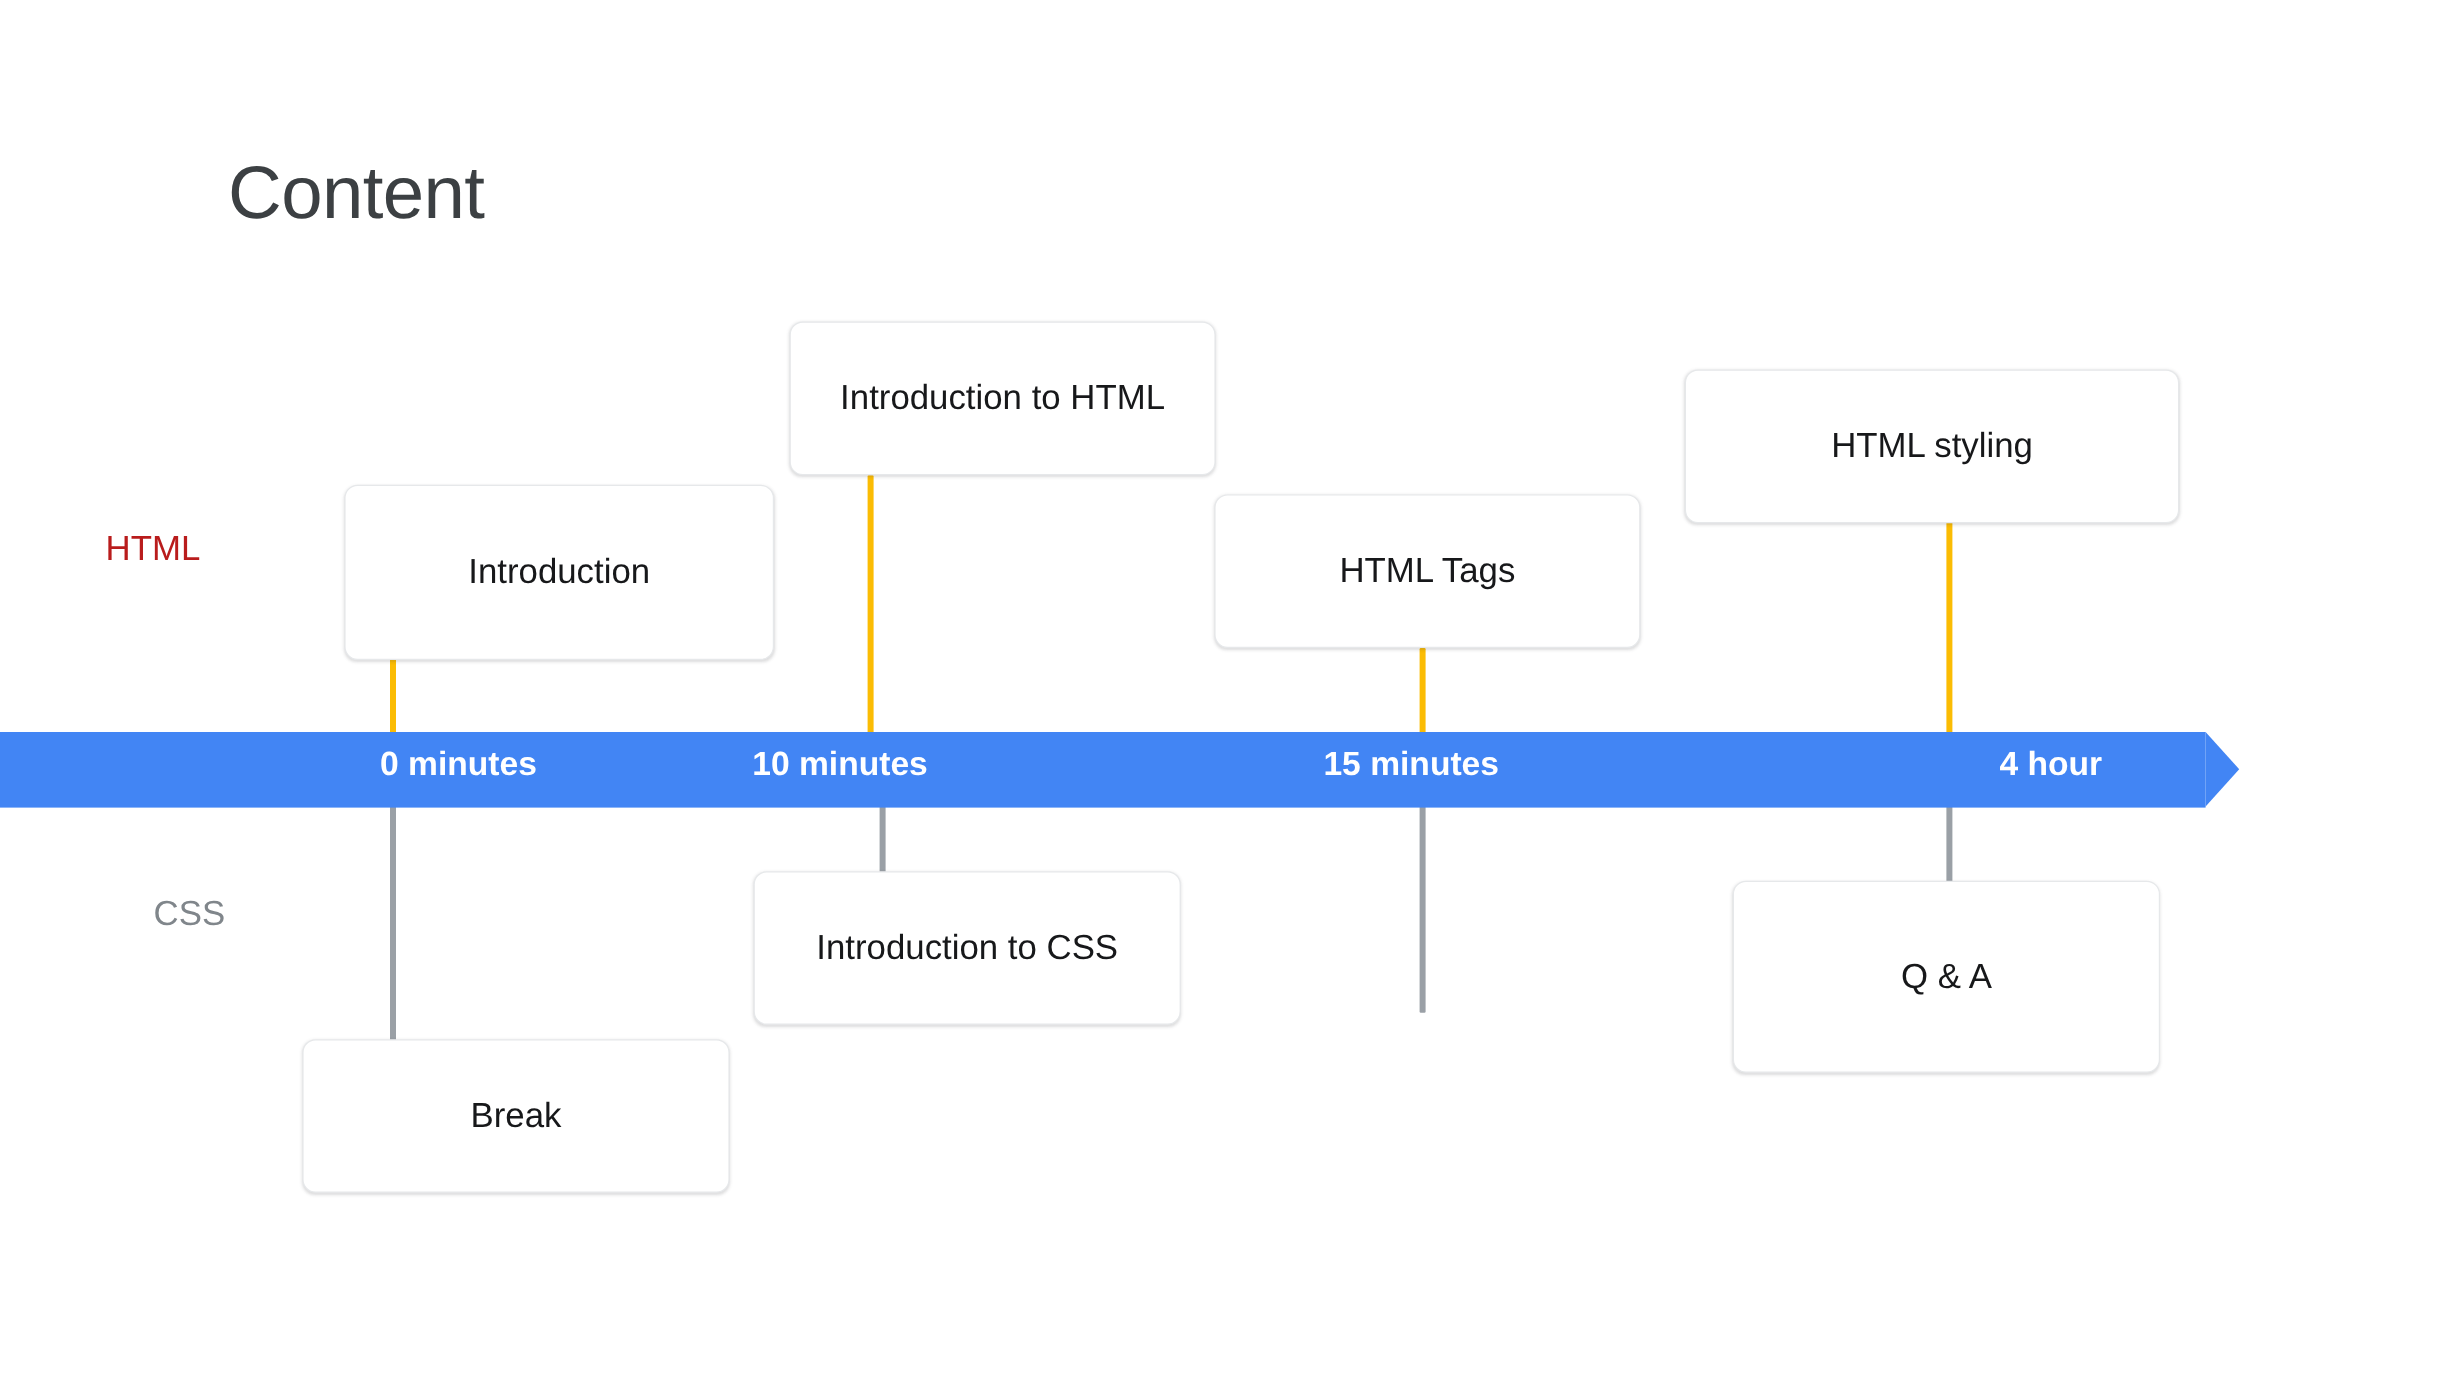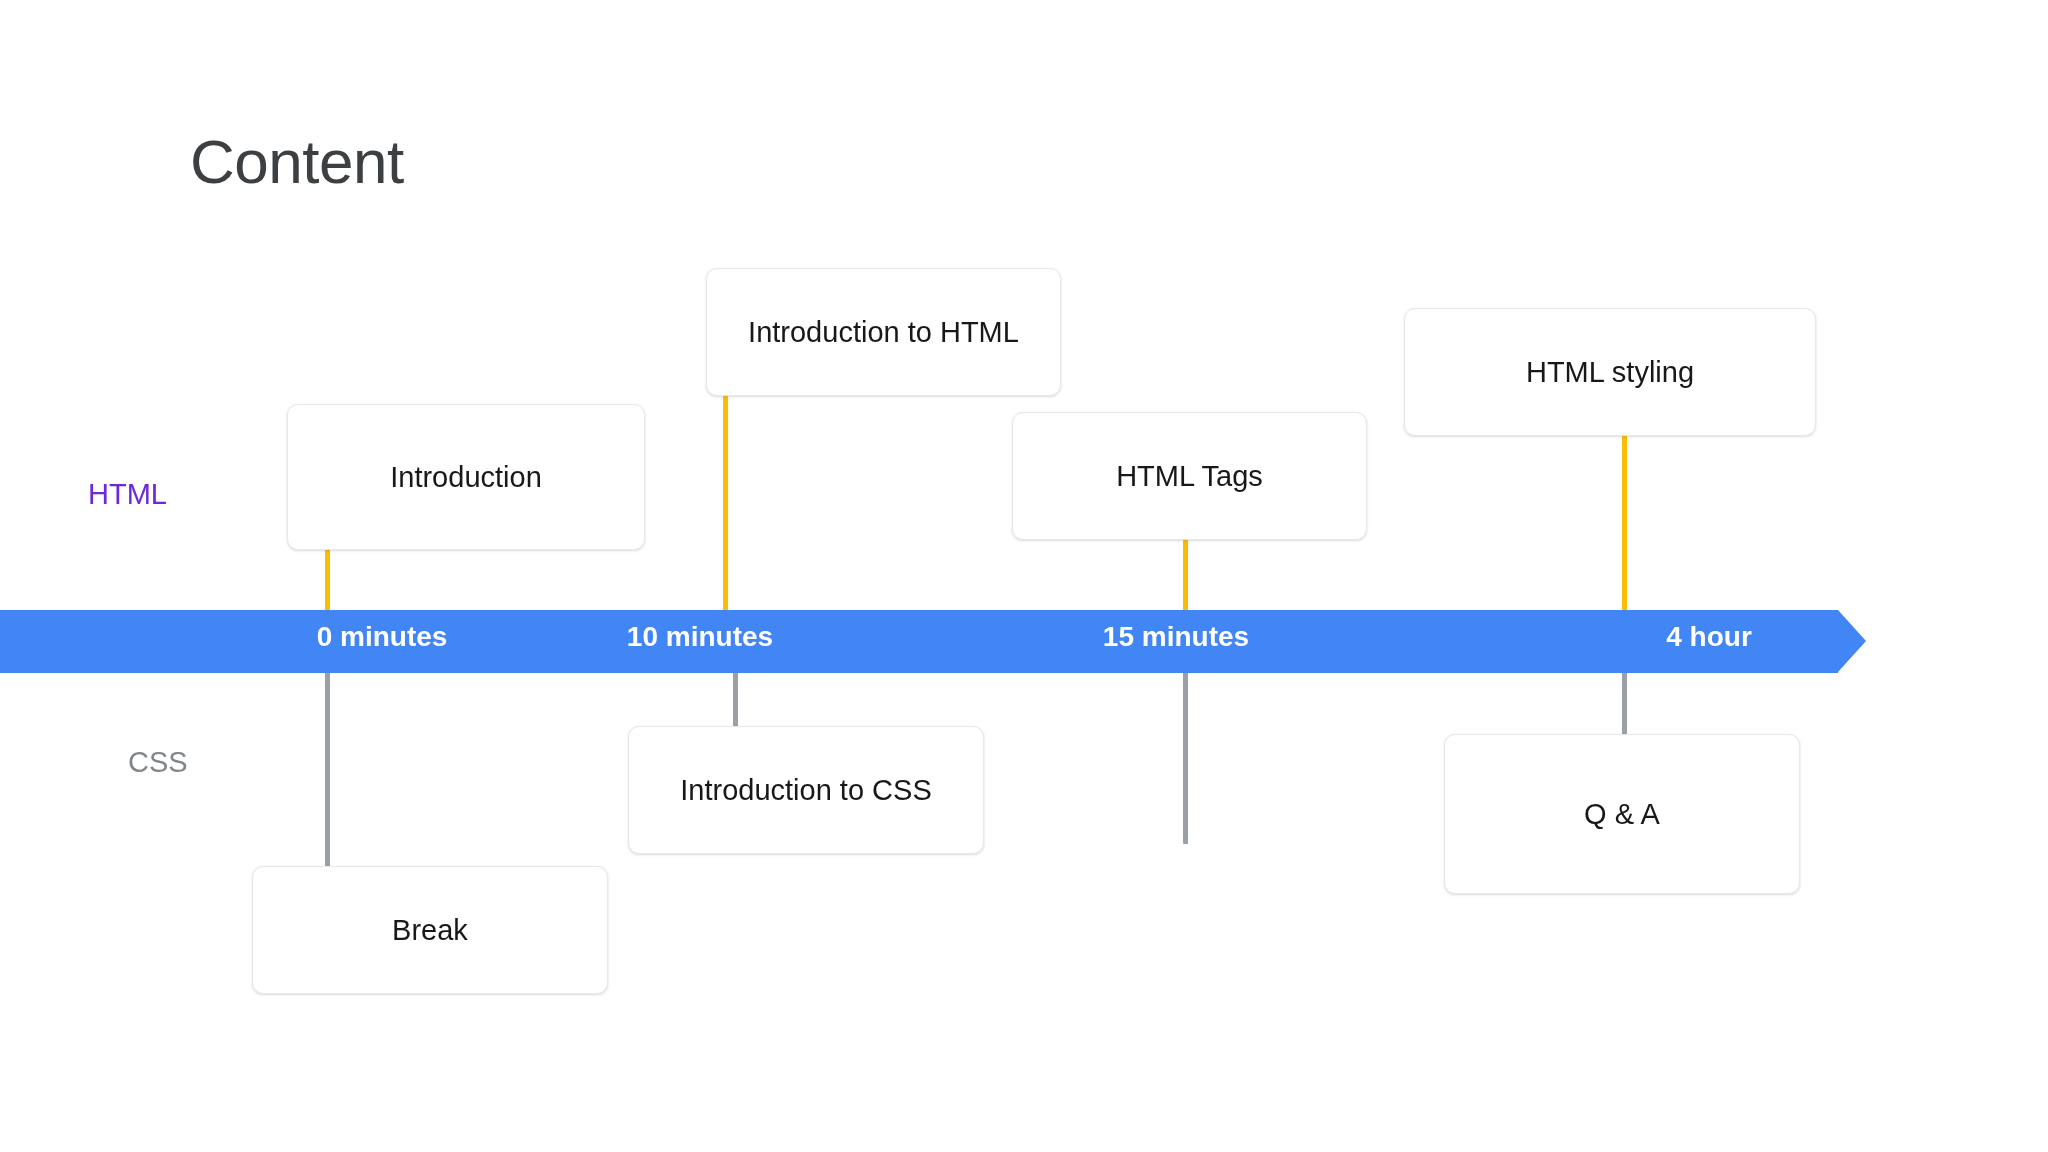--- a/index.html
+++ b/index.html
@@ -40,22 +40,22 @@
   
   .lane-label {
     position: absolute;
     font-size: 29px;
     font-weight: 400;
     line-height: 1;
     white-space: nowrap;
   }
   .lane-label.html-lane {
     left: 88px;
-    top: 480px;
-    color: #6d28d9;
+    top: 444px;
+    color: #b91c1c;
   }
   .lane-label.css-lane {
     left: 88px;
     top: 748px;
     color: #80868b;
     margin-left: 40px;
   }
 
   
   #timeline-bar {
@@ -147,21 +147,21 @@
 
   <div class="time-label" style="left:382px;">0 minutes</div>
   <div class="time-label" style="left:700px;">10 minutes</div>
   <div class="time-label" style="left:1176px;">15 minutes</div>
   <div class="time-label" style="left:1709px;">4 hour</div>
 
   <div class="card" style="left:287px; top:404px; width:358px; height:146px;">
     <span class="card-label">Introduction</span>
   </div>
 
-  <div class="card" style="left:658px; top:268px; width:355px; height:128px;margin-left:48px;">
+  <div class="card" style="left:658px; top:268px; width:355px; height:128px;">
     <span class="card-label">Introduction to HTML</span>
   </div>
 
   <div class="card" style="left:1012px; top:412px; width:355px; height:128px;">
     <span class="card-label">HTML Tags</span>
   </div>
 
   <div class="card" style="left:1404px; top:308px; width:412px; height:128px;">
     <span class="card-label">HTML styling</span>
   </div>

